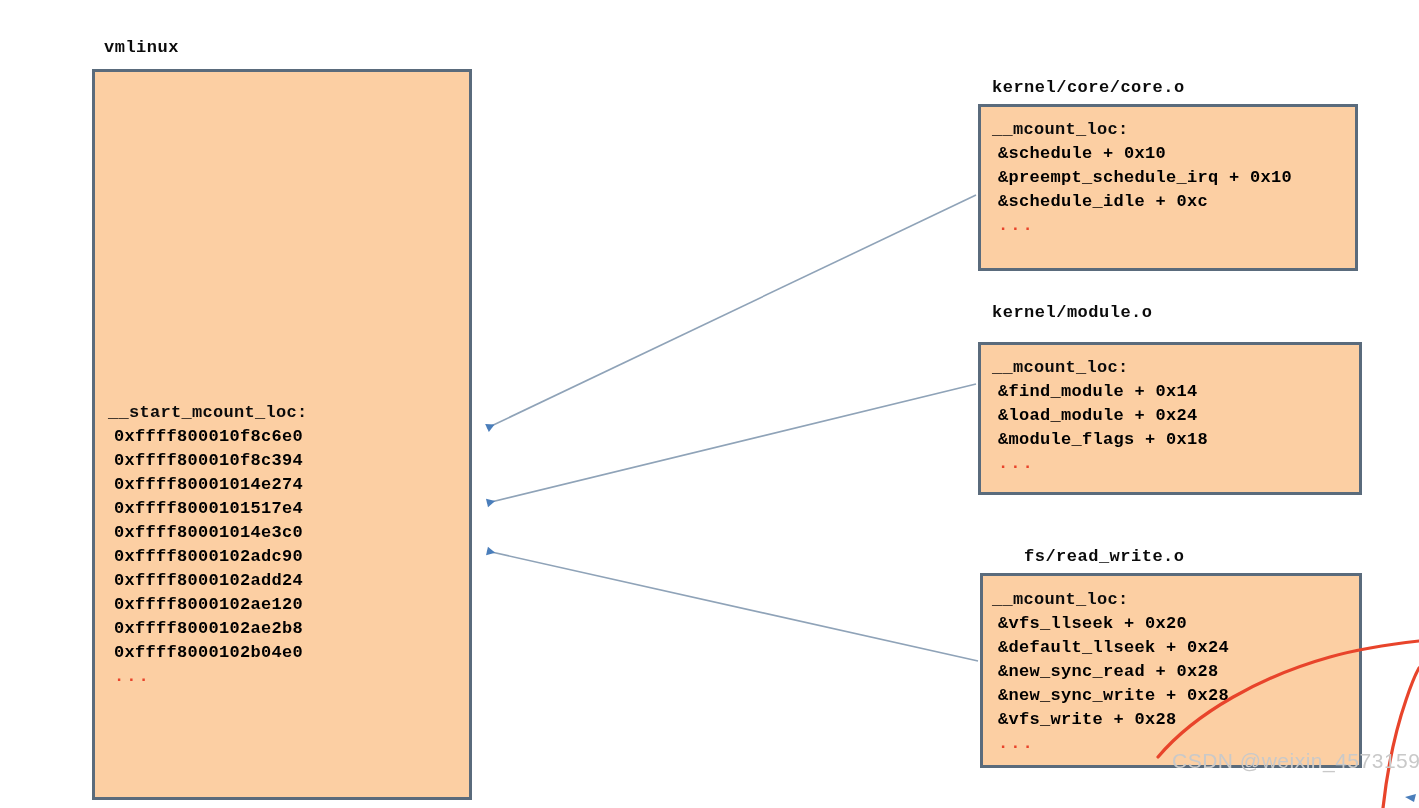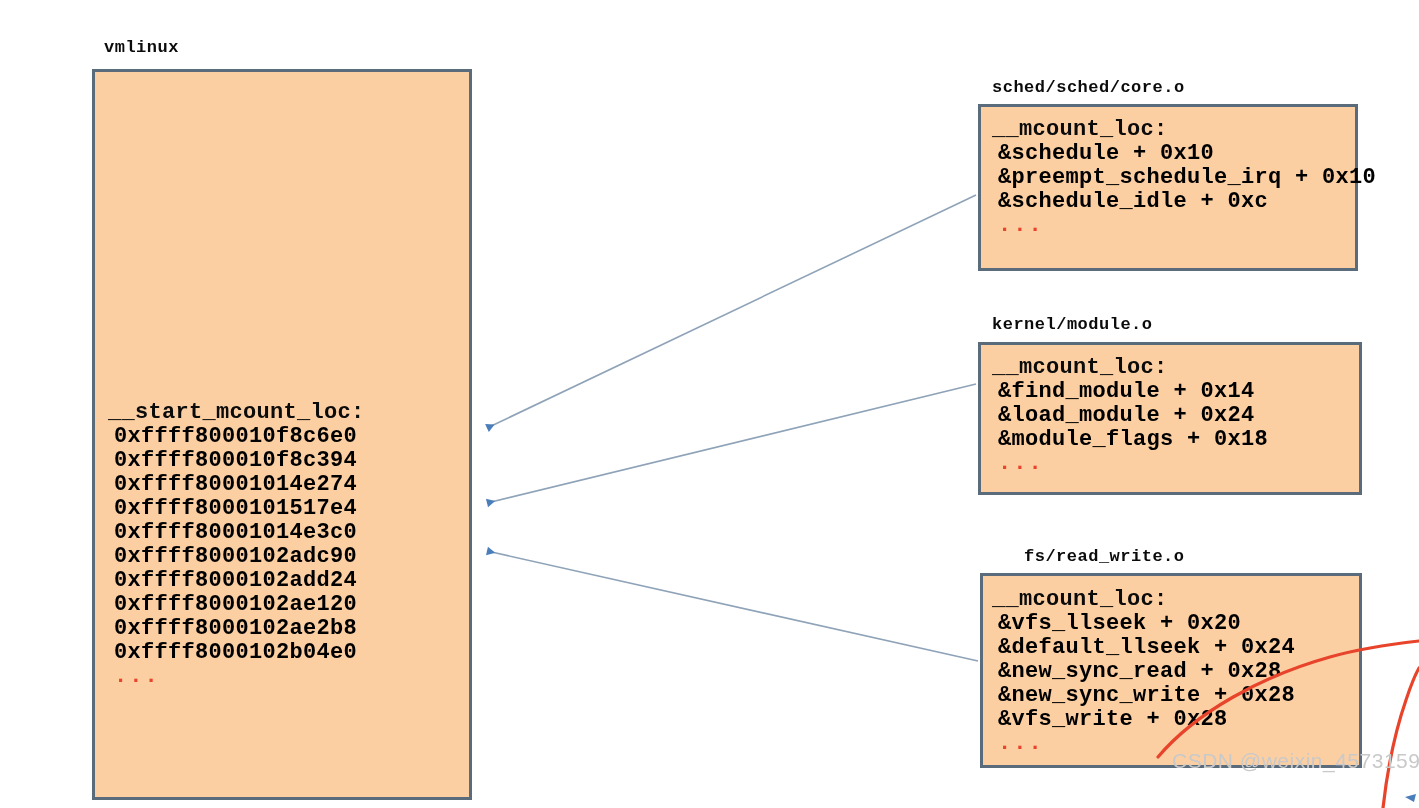--- a/index.html
+++ b/index.html
@@ -33,21 +33,21 @@
     font-size: 17px;
     color: #0b0b0b;
     letter-spacing: 0.5px;
     white-space: nowrap;
   }
 
   
   .listing {
     position: absolute;
     font-family: "Liberation Mono", "DejaVu Sans Mono", monospace;
-    font-size: 22px;
+    font-size: 17px;
     line-height: 24px;
     white-space: nowrap;
   }
   .sym-label {
     font-weight: bold;
     color: #0b0b0b;
     letter-spacing: 0.3px;
   }
   .code-line {
     font-weight: bold;
@@ -104,33 +104,33 @@
         <div class="code-line">0xffff80001014e3c0</div>
         <div class="code-line">0xffff8000102adc90</div>
         <div class="code-line">0xffff8000102add24</div>
         <div class="code-line">0xffff8000102ae120</div>
         <div class="code-line">0xffff8000102ae2b8</div>
         <div class="code-line">0xffff8000102b04e0</div>
       </div>
     <div class="ellipsis">...</div>
   </div>
 
-  <div class="box-title" style="left:992px; top:78px;">sched/sched/core.o</div>
+  <div class="box-title" style="left:992px; top:78px;">kernel/core/core.o</div>
   <div class="box" id="obj-box-0" style="left:978px; top:104px; width:380px; height:167px;"></div>
   <div class="listing" style="left:992px; top:118px;">
     <div class="sym-label">__mcount_loc:</div>
     <div id="obj0-entries">
         <div class="code-line">&amp;schedule + 0x10</div>
         <div class="code-line">&amp;preempt_schedule_irq + 0x10</div>
         <div class="code-line">&amp;schedule_idle + 0xc</div>
       </div>
     <div class="ellipsis">...</div>
   </div>
 
-  <div class="box-title" style="left:992px; top:315px;">kernel/module.o</div>
+  <div class="box-title" style="left:992px; top:303px;">kernel/module.o</div>
   <div class="box" id="obj-box-1" style="left:978px; top:342px; width:384px; height:153px;"></div>
   <div class="listing" style="left:992px; top:356px;">
     <div class="sym-label">__mcount_loc:</div>
     <div id="obj1-entries">
         <div class="code-line">&amp;find_module + 0x14</div>
         <div class="code-line">&amp;load_module + 0x24</div>
         <div class="code-line">&amp;module_flags + 0x18</div>
       </div>
     <div class="ellipsis">...</div>
   </div>

